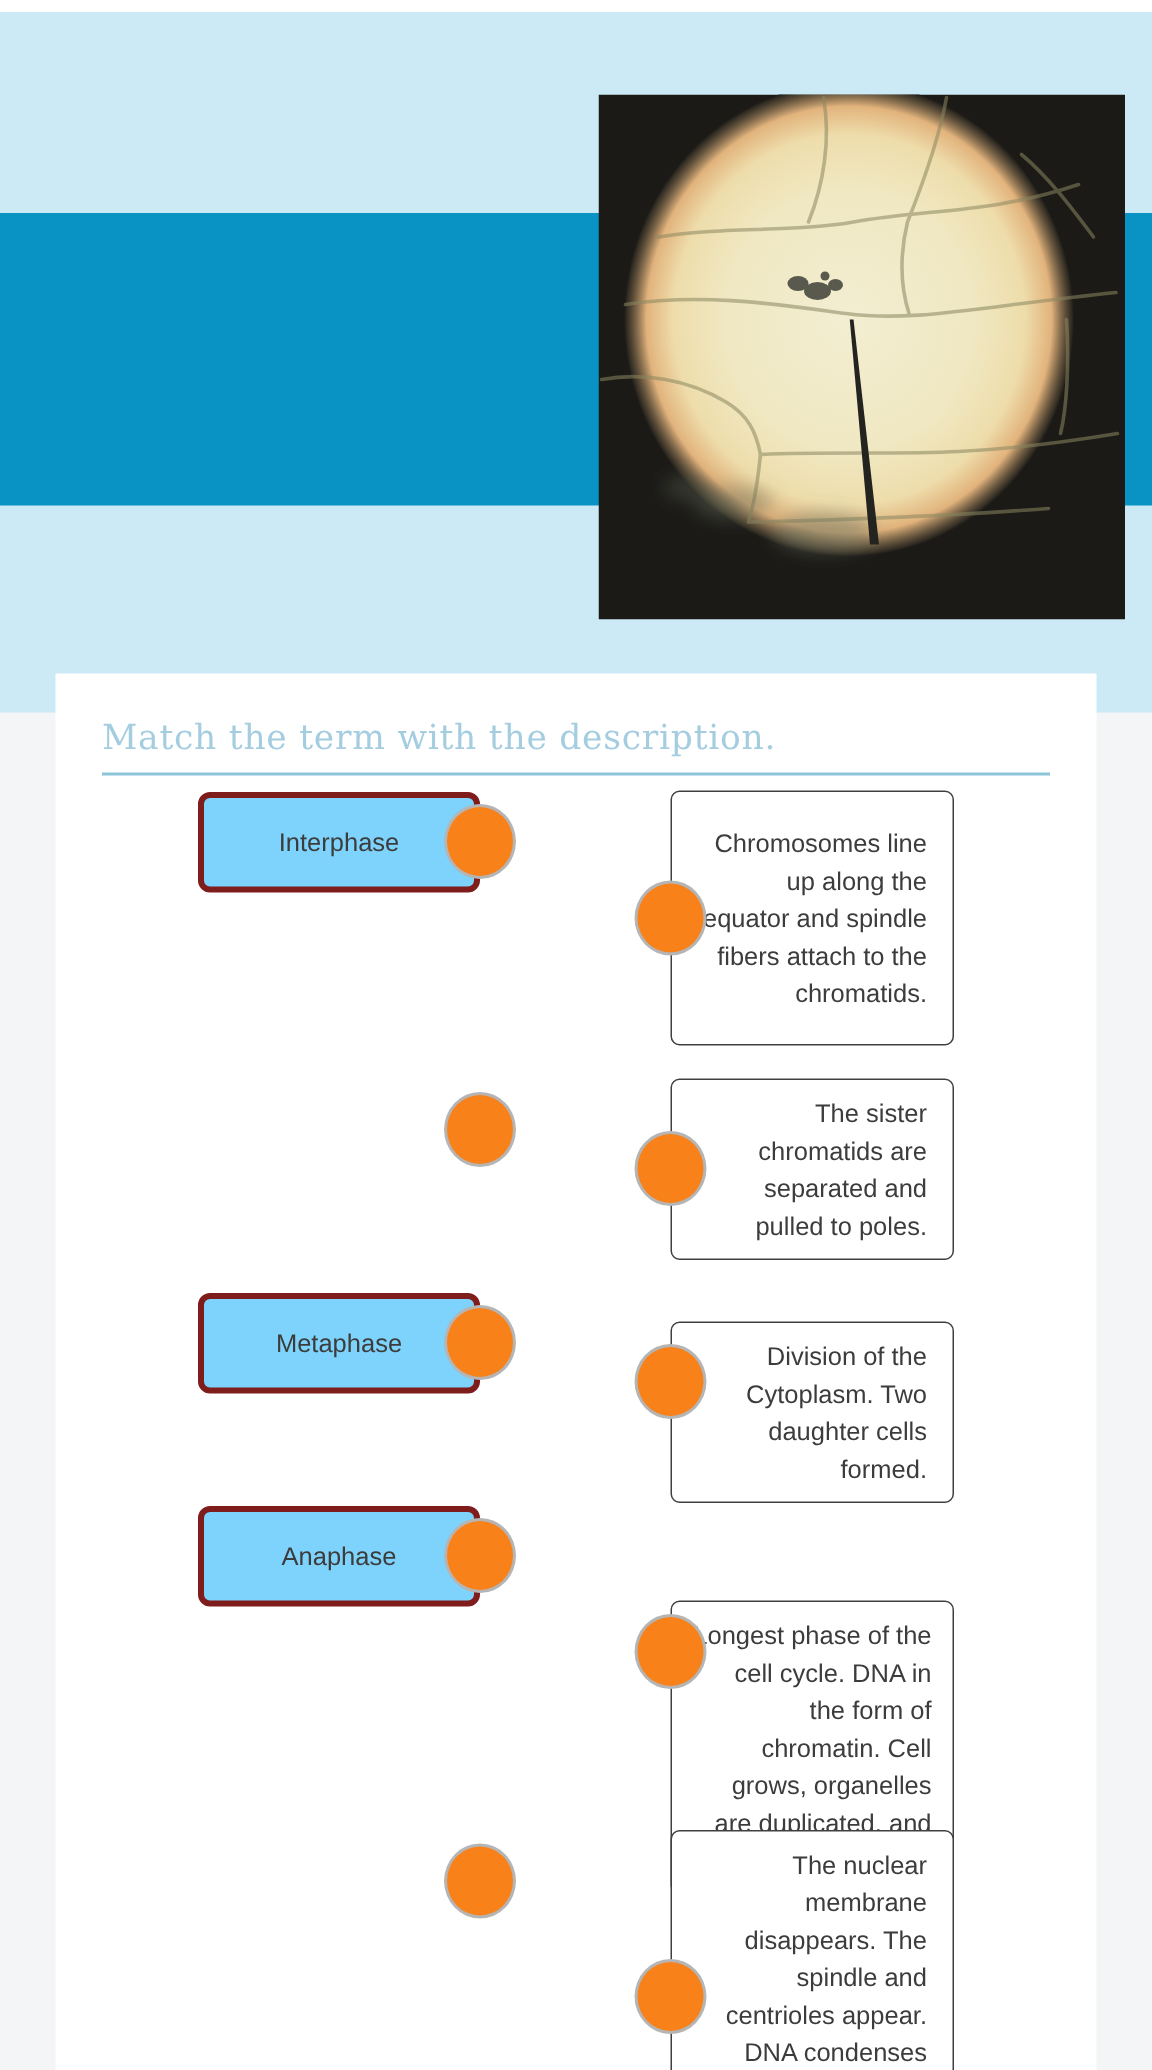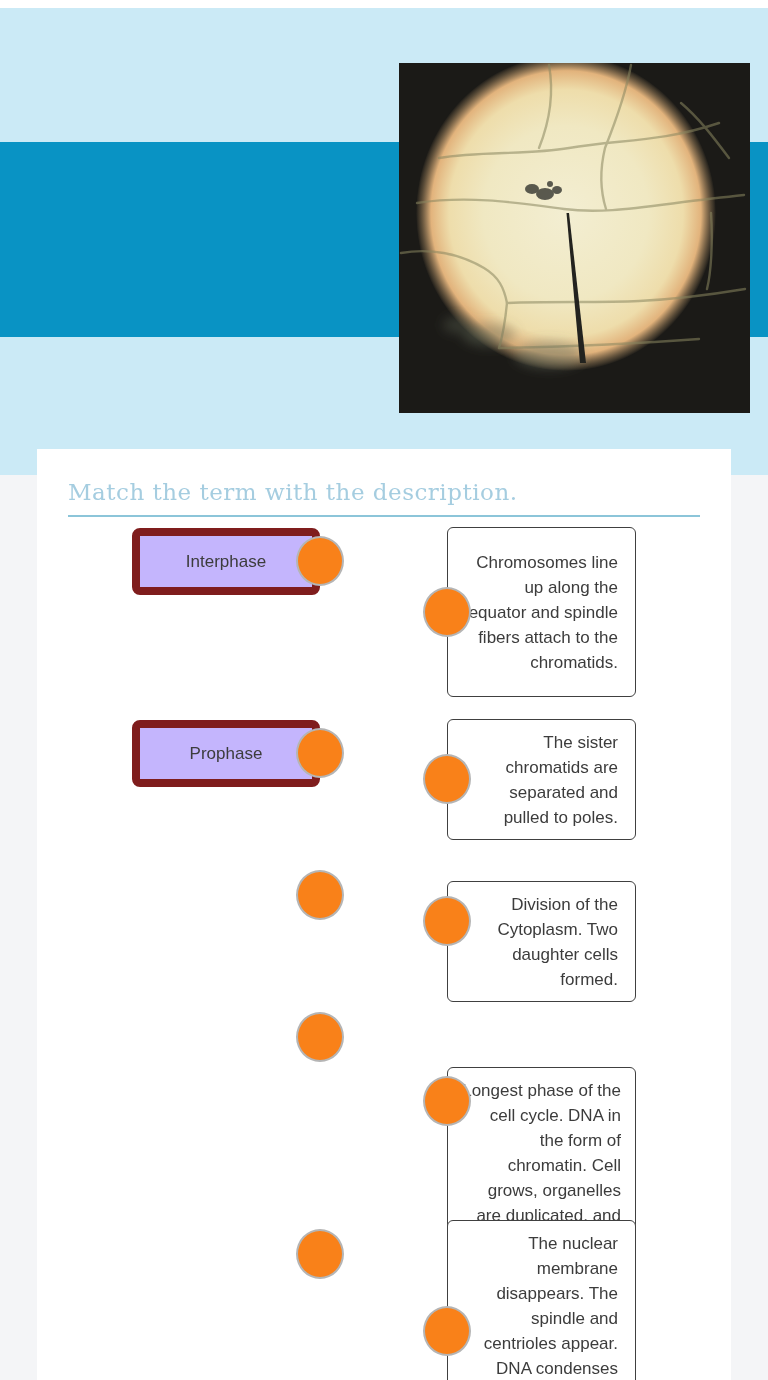--- a/index.html
+++ b/index.html
@@ -20,22 +20,22 @@
     font-family:"DejaVu Serif",serif;font-weight:normal;color:#b3e2ec;
     font-size:54px;line-height:73px;letter-spacing:1px;}
   .photo{position:absolute;left:399px;top:63px;width:351px;height:350px;}
 
   
   .card{position:absolute;left:37px;top:449px;width:694px;height:931px;background:#ffffff;text-decoration:underline;}
   .ws-heading{position:absolute;left:31px;top:30px;width:640px;
     font-family:"DejaVu Serif",serif;font-size:23px;color:#a5cde0;letter-spacing:0.5px;}
   .ws-rule{position:absolute;left:31px;top:66px;width:632px;height:2px;background:#8cc5d9;}
 
-  .term-box{position:absolute;left:95px;width:188px;height:67px;border:8px solid #7f1d1d;
-    border-radius:8px;background:#c4b5fd;display:flex;align-items:center;justify-content:center;
+  .term-box{position:absolute;left:95px;width:188px;height:67px;border:4px solid #7f1d1d;
+    border-radius:8px;background:#7dd3fc;display:flex;align-items:center;justify-content:center;
     font-size:17px;color:#3c3c3c;box-sizing:border-box;}
   .desc-box{position:absolute;left:410px;width:189px;border:1.5px solid #404040;
     border-radius:6px;background:#fff;display:flex;align-items:center;justify-content:center;
     font-size:17px;line-height:25px;color:#3c3c3c;text-align:right;
     padding:10px 17px;box-sizing:border-box;}
   .desc-box.top-align{align-items:flex-start;}
   .dot{position:absolute;width:48px;height:50px;border-radius:50%;
     background:#f98119;border:2px solid #b5b5b5;box-sizing:border-box;}
 </style>
 </head>
@@ -98,29 +98,30 @@
 
   <div class="card">
     <div class="ws-heading">Match the term with the description.</div>
     <div class="ws-rule"></div>
 
     <div class="term-box" style="top:79px;">Interphase</div>
     <div class="dot" style="left:259px;top:87px;"></div>
     <div class="desc-box" style="top:78px;height:170px;">Chromosomes line up along the equator and spindle fibers attach to the chromatids.</div>
     <div class="dot" style="left:386px;top:138px;"></div>
 
-    <div class="term-box" style="top:271px;">Prophase</div>
     <div class="dot" style="left:259px;top:279px;"></div>
     <div class="desc-box" style="top:270px;height:121px;">The sister chromatids are separated and pulled to poles.</div>
     <div class="dot" style="left:386px;top:305px;"></div>
 
+    <div class="term-box" style="top:413px;">Metaphase</div>
     <div class="dot" style="left:259px;top:421px;"></div>
     <div class="desc-box" style="top:412px;height:121px;margin-top:20px;">Division of the Cytoplasm. Two daughter cells formed.</div>
     <div class="dot" style="left:386px;top:447px;"></div>
 
+    <div class="term-box" style="top:555px;">Anaphase</div>
     <div class="dot" style="left:259px;top:563px;"></div>
     <div class="desc-box" style="top:584px;height:196px;padding:8px 14px;margin-top:34px;">Longest phase of the cell cycle. DNA in the form of chromatin. Cell grows, organelles are duplicated, and DNA is copied.</div>
     <div class="dot" style="left:386px;top:627px;"></div>
 
     <div class="dot" style="left:259px;top:780px;"></div>
     <div class="desc-box top-align" style="top:771px;height:226px;">The nuclear membrane disappears. The spindle and centrioles appear. DNA condenses</div>
     <div class="dot" style="left:386px;top:857px;"></div>
   </div>
 
 </div>

